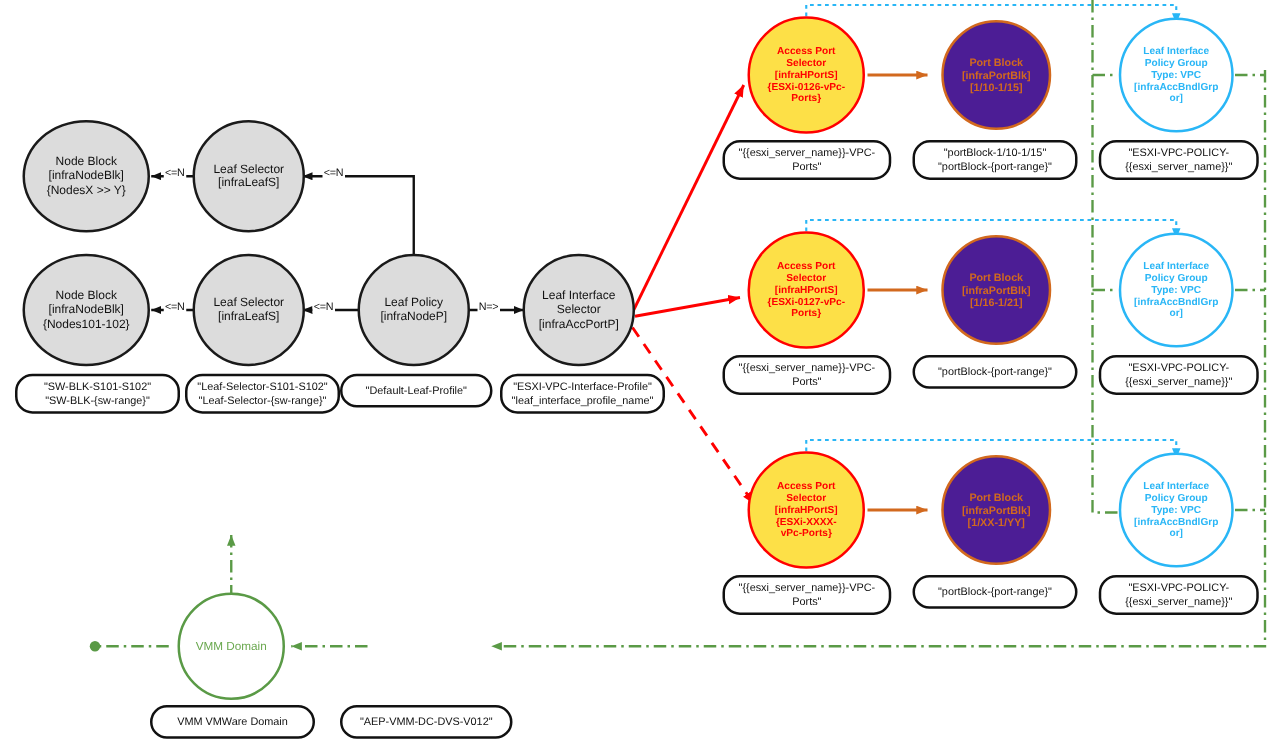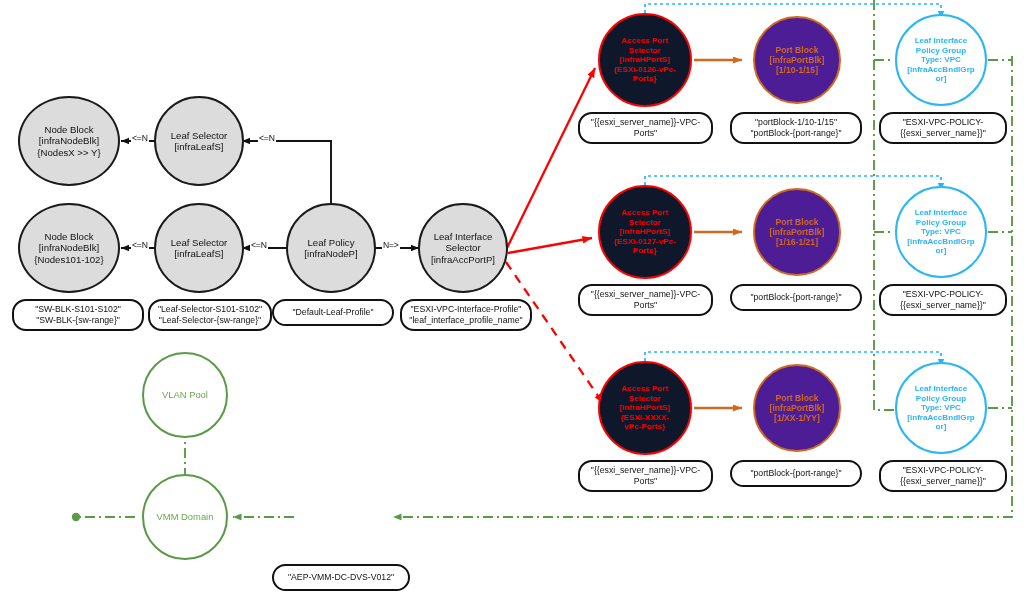--- a/index.html
+++ b/index.html
@@ -9,21 +9,21 @@
   #stage{position:relative;width:1024px;height:596px;}
   svg#wires{position:absolute;left:0;top:0;width:1024px;height:596px;}
 
   .node{position:absolute;border-radius:50%;display:flex;align-items:center;
         justify-content:center;text-align:center;box-sizing:border-box;}
   .node .lbl{line-height:1.18;padding:0 4px;}
 
   .gray{background:#dcdcdc;border:2.2px solid #1a1a1a;color:#111111;}
   .gray .lbl{font-size:9.6px;}
 
-  .red{background:#0f172a;border:2.6px solid #ff0000;color:#ff0000;}
+  .red{background:#fde047;border:2.6px solid #ff0000;color:#ff0000;}
   .red .lbl{font-size:8.1px;font-weight:bold;}
 
   .orange{background:#4c1d95;border:2.2px solid #d2691e;color:#d2691e;}
   .orange .lbl{font-size:8.6px;font-weight:bold;}
 
   .blue{background:#ffffff;border:2.6px solid #29b6f6;color:#29b6f6;}
   .blue .lbl{font-size:8.1px;font-weight:bold;}
 
   .green{background:#ffffff;border:2.2px solid #5a9a46;color:#6aa84f;}
   .green .lbl{font-size:9.4px;}
@@ -317,33 +317,33 @@
     </div>
   </div>
 
   <div class="pill" style="left:879px;top:460px;width:128px;height:32px;">
     <div>
       <div>"ESXI-VPC-POLICY-</div>
       <div>{{esxi_server_name}}"</div>
     </div>
   </div>
 
-  <div class="node green" style="left:142px;top:352px;width:86px;height:86px;">
-    <div class="lbl">
-      <div>VLAN Pool</div>
-    </div>
-  </div>
 
   <div class="node green" style="left:142px;top:474px;width:86px;height:86px;">
     <div class="lbl">
       <div>VMM Domain</div>
     </div>
   </div>
 
 
+  <div class="pill" style="left:120px;top:564px;width:132px;height:27px;">
+    <div>
+      <div>VMM VMWare Domain</div>
+    </div>
+  </div>
 
   <div class="pill" style="left:272px;top:564px;width:138px;height:27px;">
     <div>
       <div>"AEP-VMM-DC-DVS-V012"</div>
     </div>
   </div>
 
 </div>
 
 </body></html>

